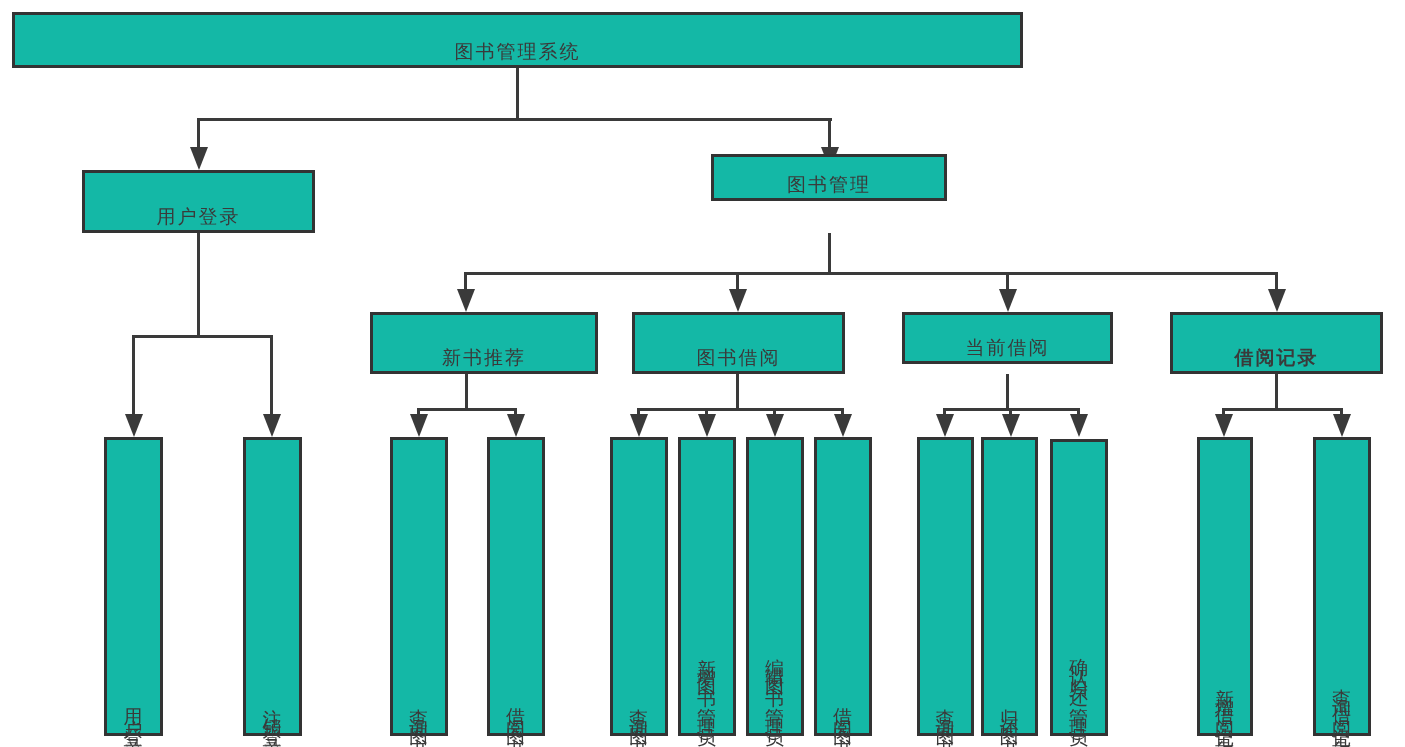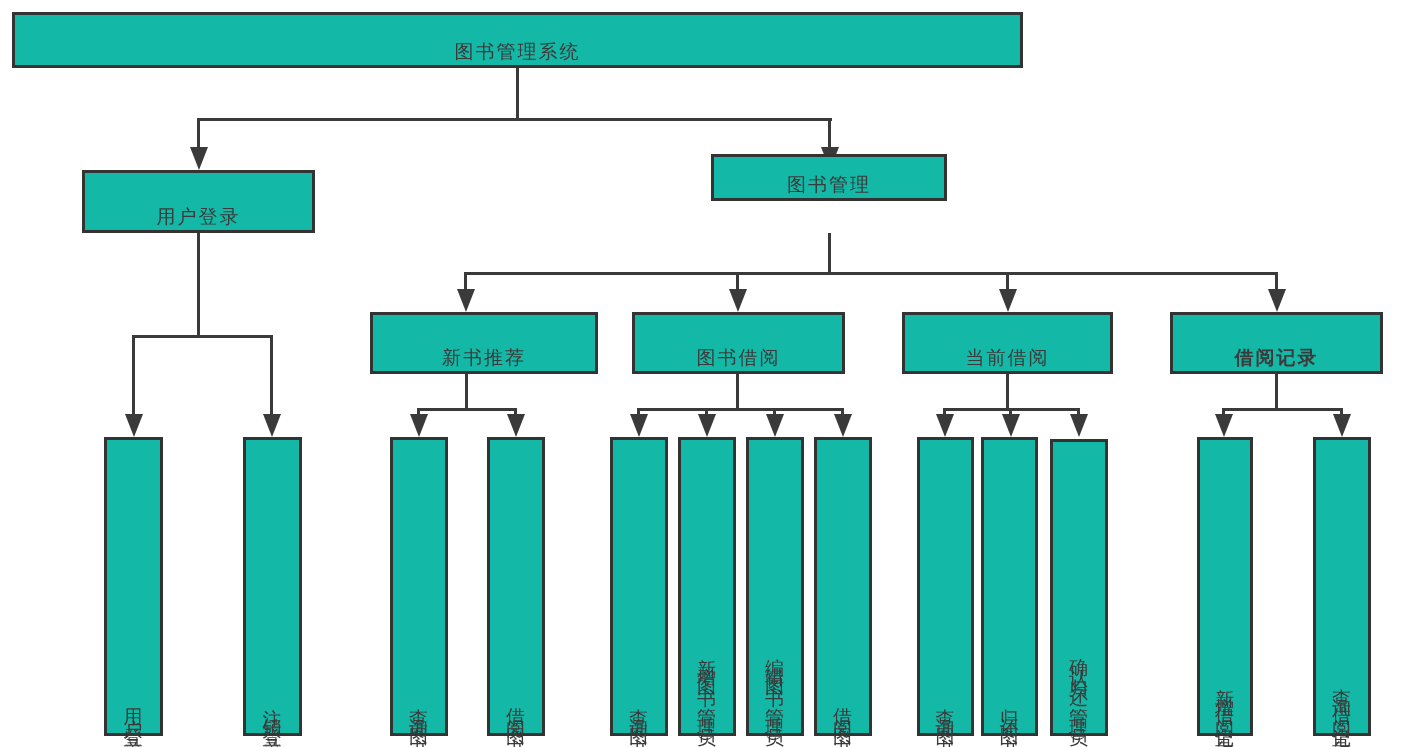--- a/index.html
+++ b/index.html
@@ -106,21 +106,21 @@
   <div class="drop" style="left:736px; top:272px; height:17px;"></div>
   <div class="drop" style="left:1006px; top:272px; height:17px;"></div>
   <div class="drop" style="left:1275px; top:272px; height:17px;"></div>
 
   <div class="box" style="left:370px; top:312px; width:228px; height:62px;">
     <span class="lbl">新书推荐</span>
   </div>
   <div class="box" style="left:632px; top:312px; width:213px; height:62px;">
     <span class="lbl">图书借阅</span>
   </div>
-  <div class="box" style="left:902px; top:312px; width:211px; height:62px;font-family:Liberation Serif, serif;">
+  <div class="box" style="left:902px; top:312px; width:211px; height:52px;font-family:Liberation Serif, serif;">
     <span class="lbl">当前借阅</span>
   </div>
   <div class="box" style="left:1170px; top:312px; width:213px; height:62px;font-weight:bold;">
     <span class="lbl">借阅记录</span>
   </div>
 
   <div class="vline" style="left:465px; top:374px; height:34px;"></div>
   <div class="hline" style="left:417px; top:408px; width:100px;"></div>
   <div class="drop" style="left:417px; top:408px; height:6px;"></div>
   <div class="drop" style="left:514px; top:408px; height:6px;"></div>

